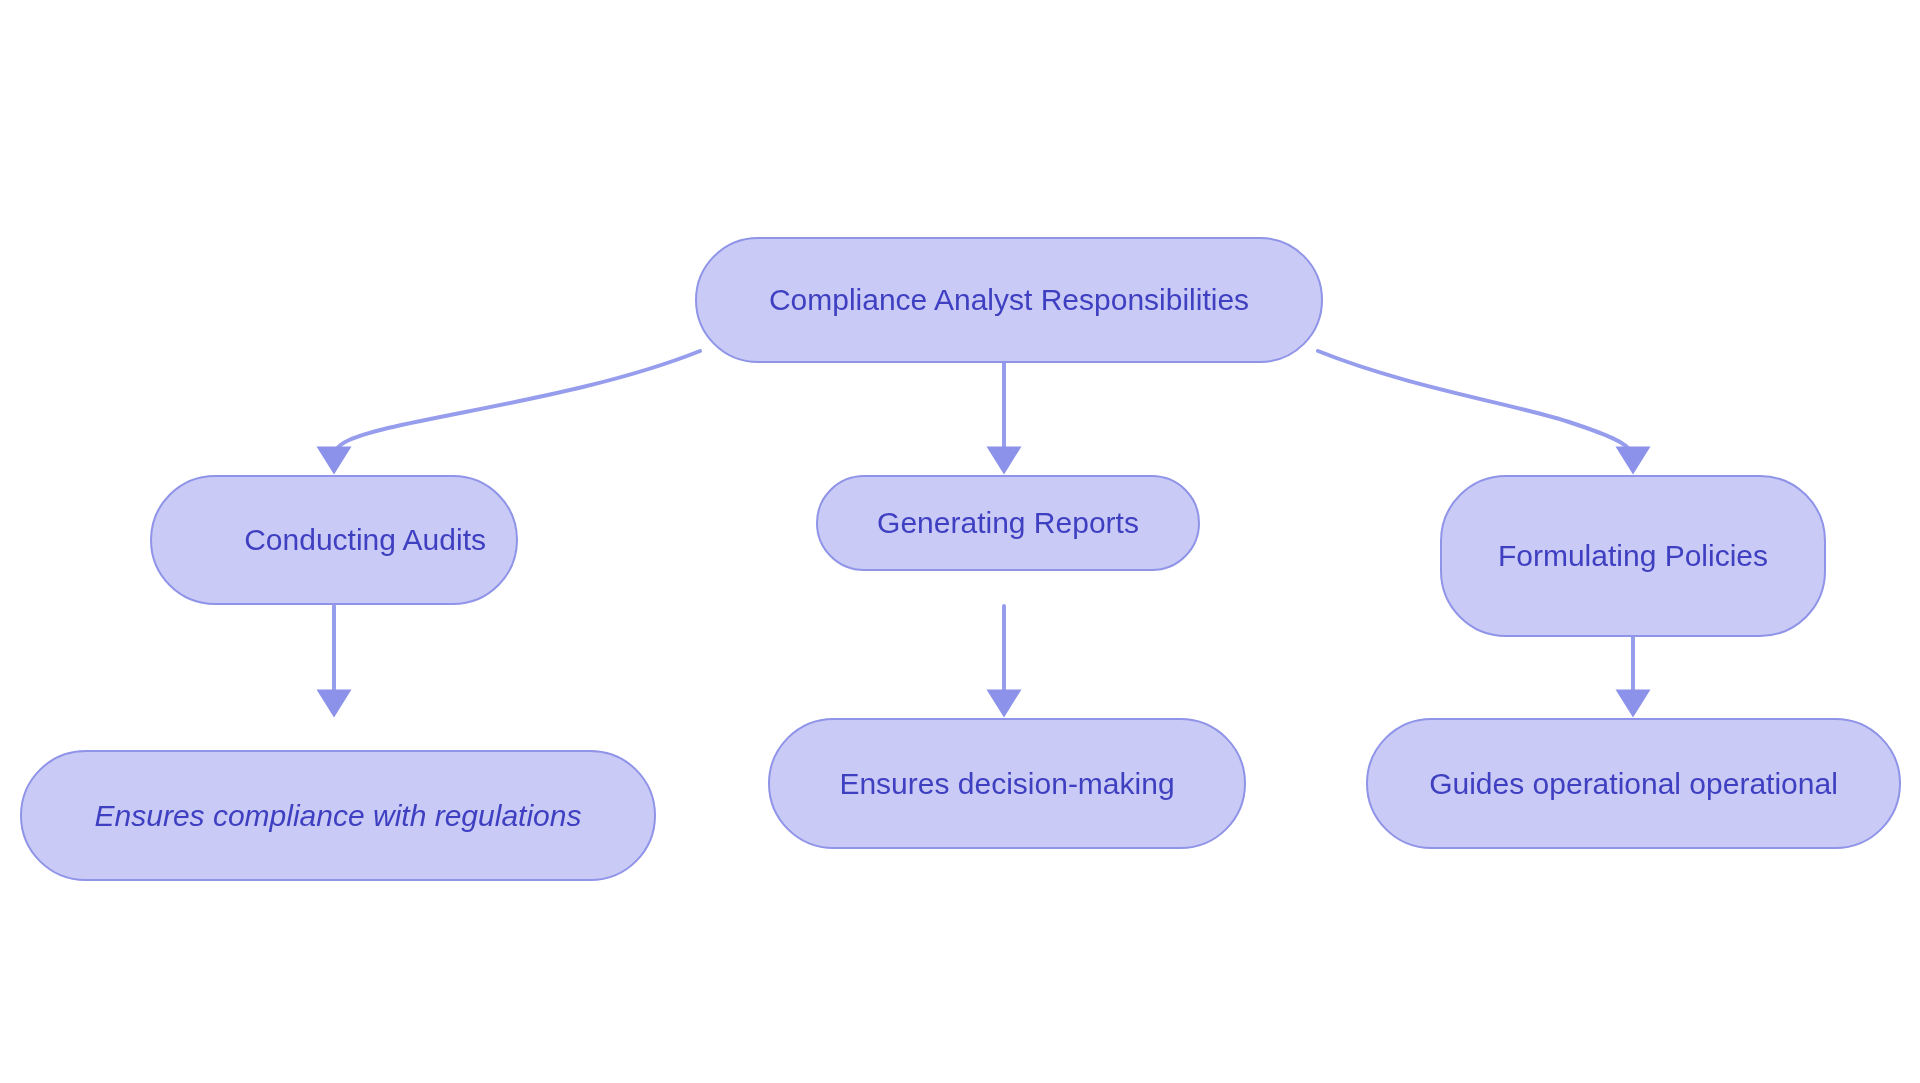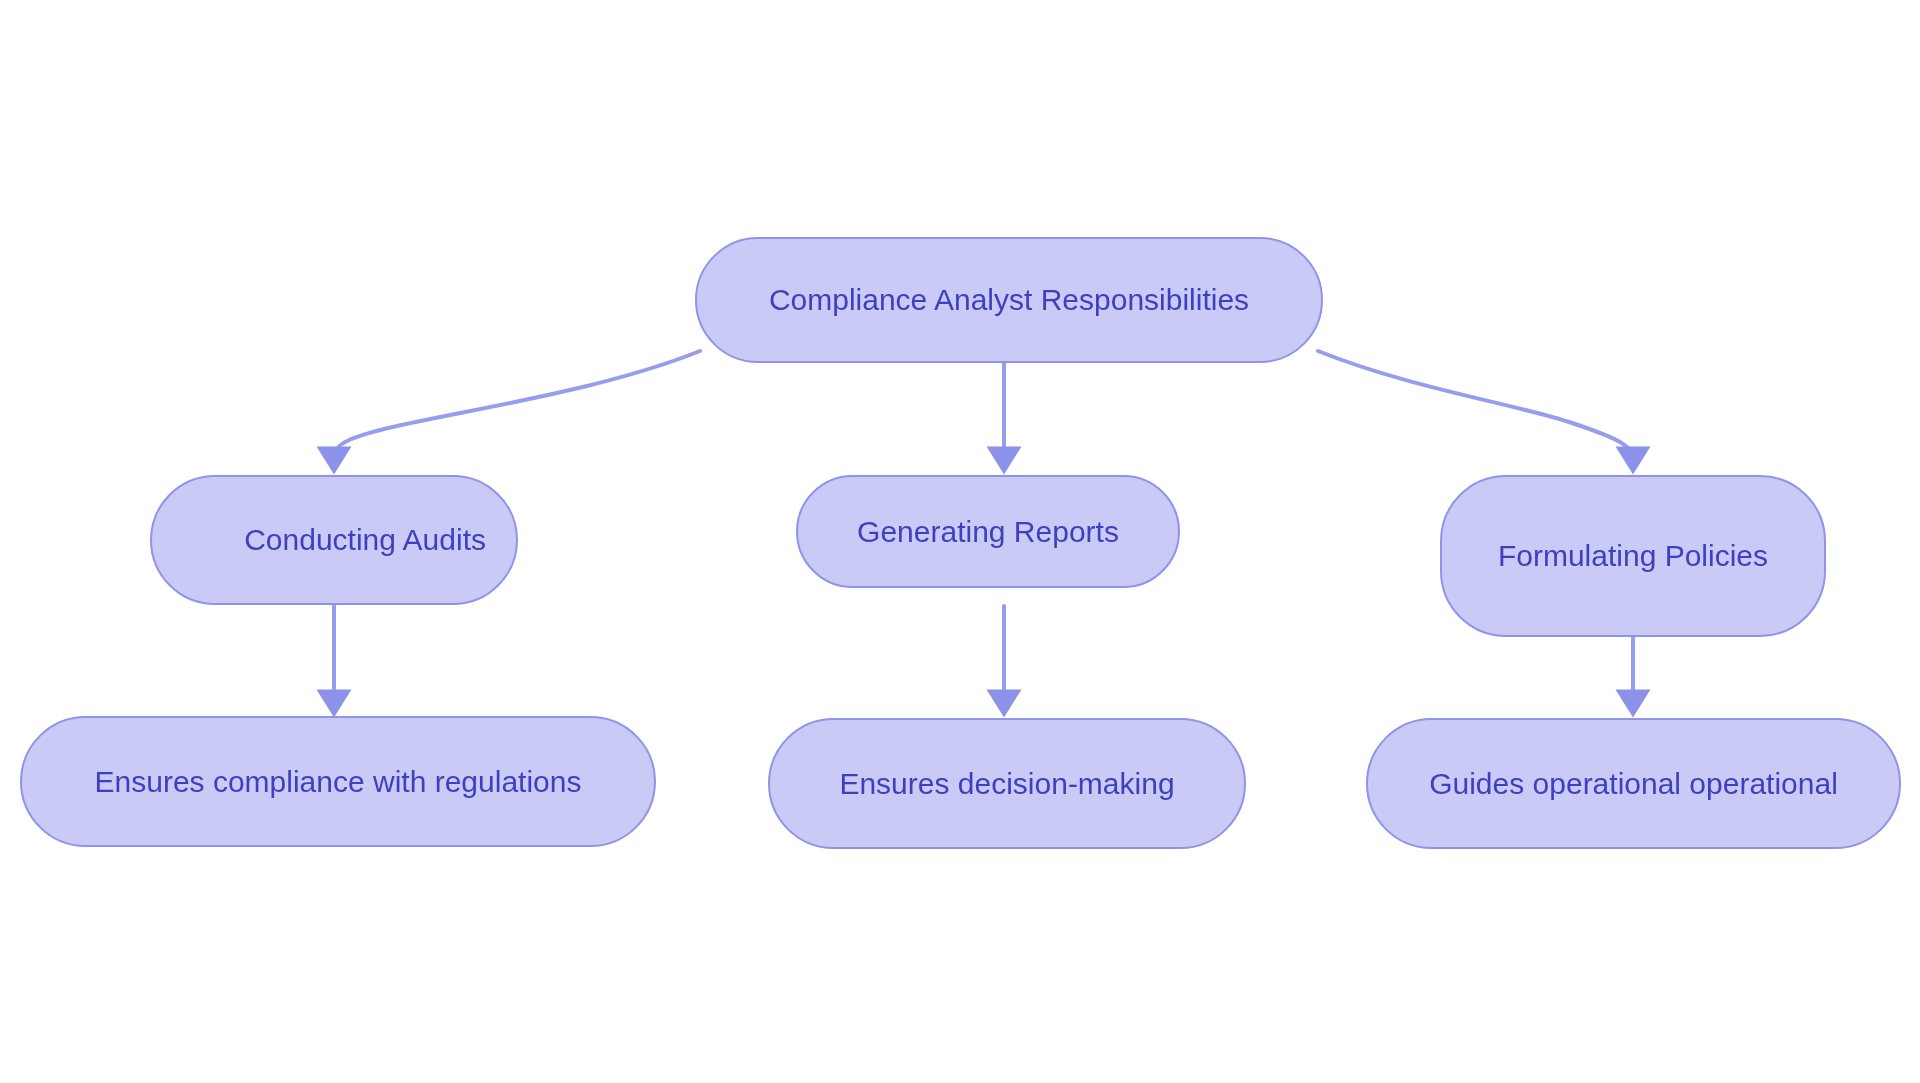--- a/index.html
+++ b/index.html
@@ -43,23 +43,23 @@
     align-items: center;
     justify-content: center;
     text-align: center;
     color: var(--node-text, #3e3fc1);
     font-size: 30px;
     line-height: 1.2;
     padding: 0 30px;
   }
   .node-root               { left: 695px;  top: 237px; width: 628px; height: 126px; }
   .node-conducting-audits  { left: 150px;  top: 475px; width: 368px; height: 130px; justify-content: flex-end; }
-  .node-generating-reports { left: 796px;  top: 475px; width: 384px; height: 113px; }
+  .node-generating-reports { left: 816px;  top: 475px; width: 384px; height: 96px; }
   .node-formulating-policies { left: 1440px; top: 475px; width: 386px; height: 162px; }
-  .node-ensures-compliance { left: 20px;   top: 716px; width: 636px; height: 131px; }
+  .node-ensures-compliance { left: 20px;   top: 750px; width: 636px; height: 131px; font-style: italic; }
   .node-supports-decision  { left: 768px;  top: 718px; width: 478px; height: 131px; }
   .node-guides-operational { left: 1366px; top: 718px; width: 535px; height: 131px; }
 </style>
 </head>
 <body>
 
 <div class="canvas">
 
   <svg class="edges-layer" viewBox="0 0 1920 1083" aria-hidden="true">
 

